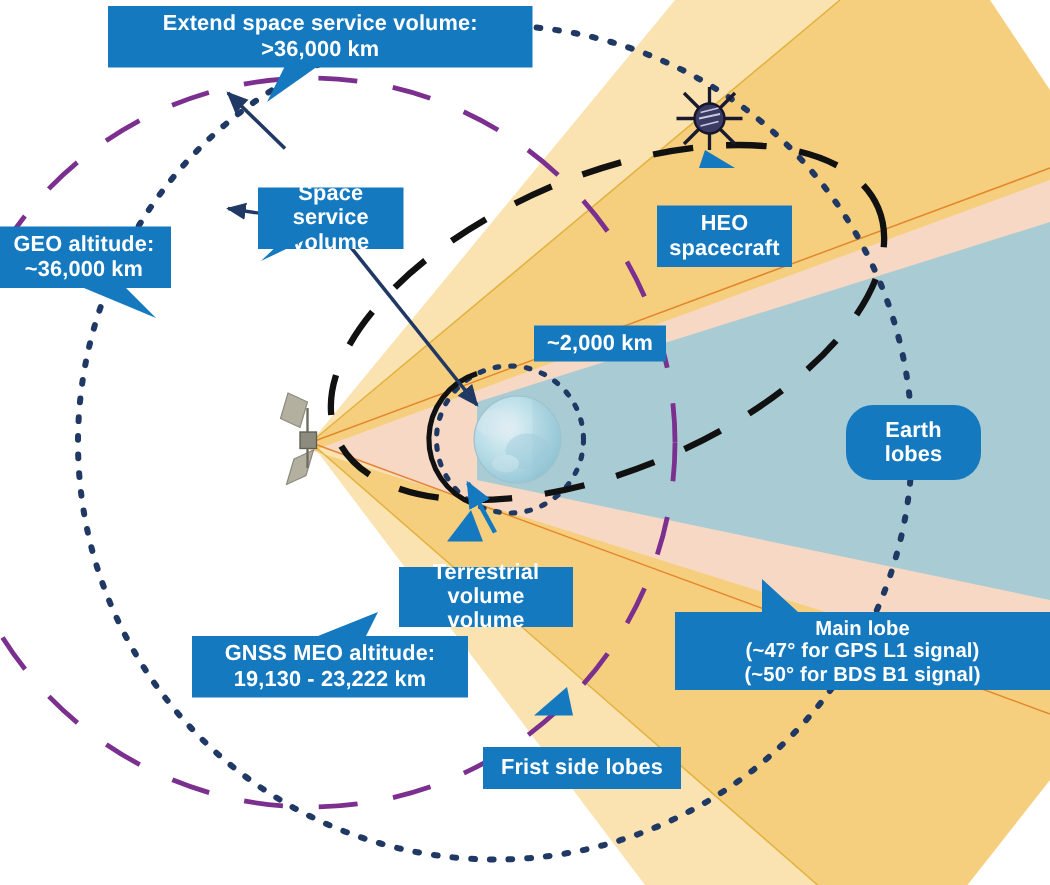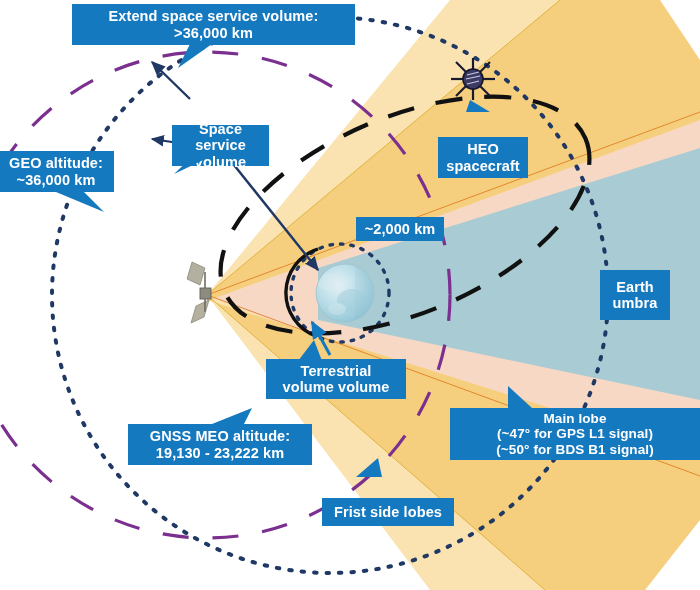--- a/index.html
+++ b/index.html
@@ -150,28 +150,28 @@
     <div>
       <div>HEO</div>
       <div>spacecraft</div>
     </div>
   </div>
 
   <div class="lbl t14" style="left:356px;top:217px;width:88px;height:24px;">
     <span>~2,000 km</span>
   </div>
 
-  <div class="lbl t14" style="left:600px;top:270px;width:70px;height:50px;">
+  <div class="lbl t14" style="left:564px;top:270px;width:90px;height:50px;border-radius:18px;">
     <div>
       <div>Earth</div>
-      <div>umbra</div>
-    </div>
-  </div>
-
-  <div class="lbl t14" style="left:266px;top:359px;width:140px;height:40px;">
+      <div>lobes</div>
+    </div>
+  </div>
+
+  <div class="lbl t14" style="left:266px;top:378px;width:116px;height:40px;">
     <div>
       <div>Terrestrial</div>
       <div>volume volume</div>
     </div>
   </div>
 
   <div class="lbl t14" style="left:128px;top:424px;width:184px;height:41px;">
     <div>
       <div>GNSS MEO altitude:</div>
       <div>19,130 - 23,222 km</div>

